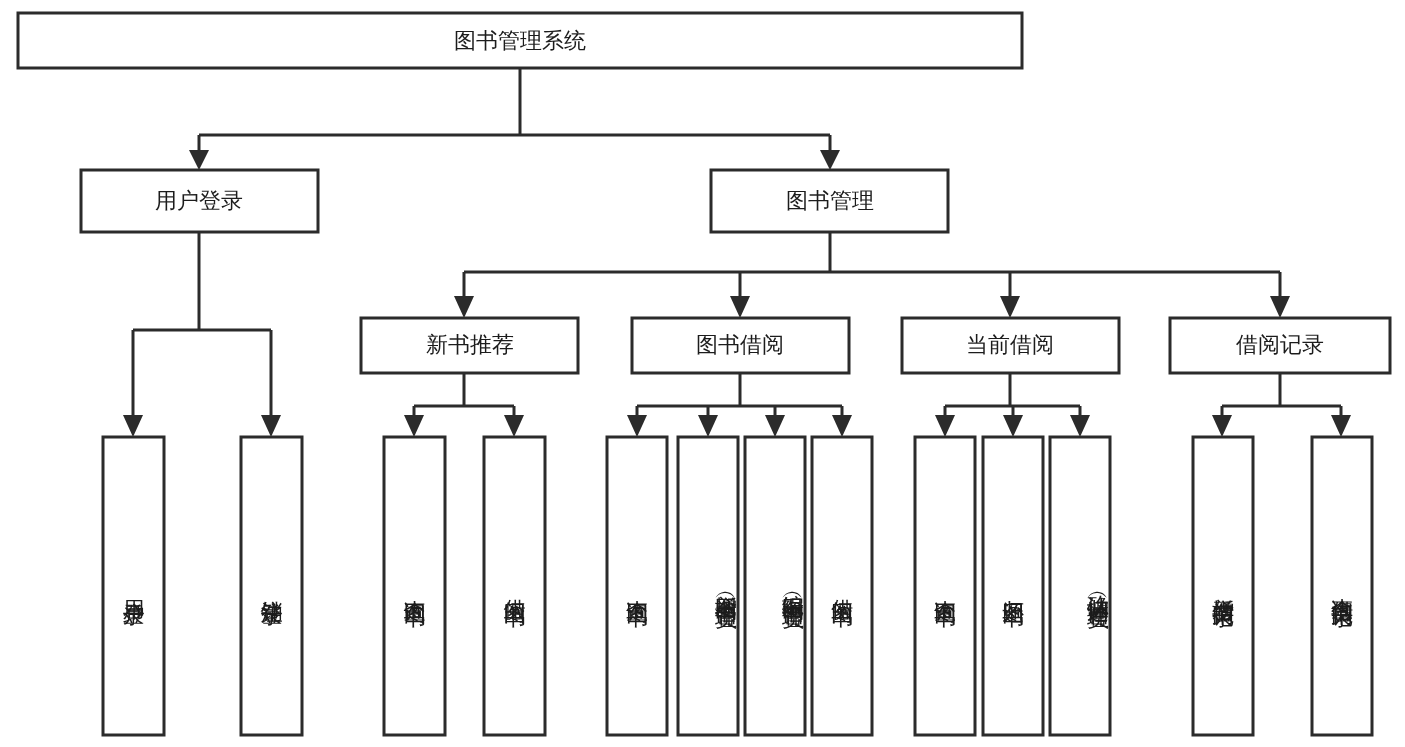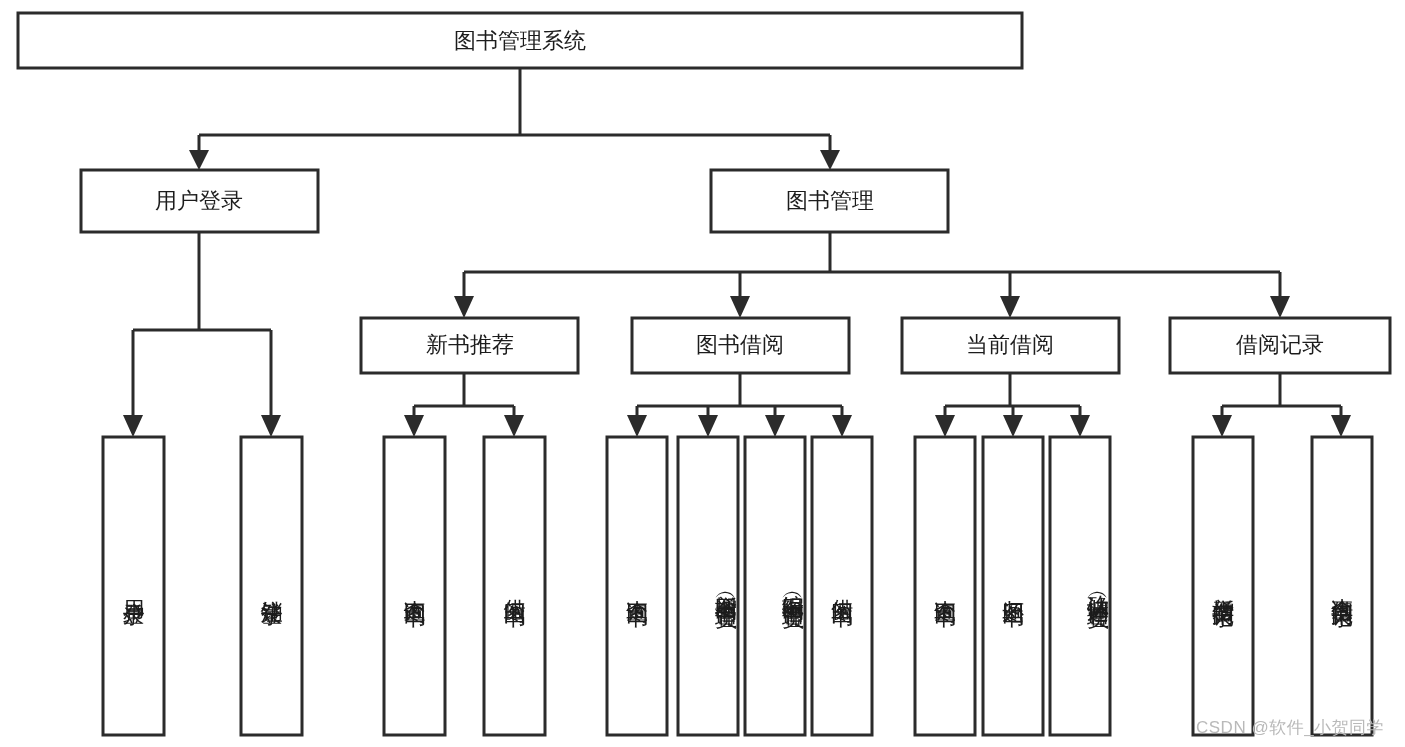--- a/index.html
+++ b/index.html
@@ -206,15 +206,14 @@
   <div class="node-label-v" style="left:745px; top:441px; width:60px; height:290px; align-items:flex-start;">编辑图书（管理员）</div>
   <div class="node-label-v" style="left:812px; top:437px; width:60px; height:298px;">借阅图书</div>
 
   <div class="node-label-v" style="left:915px; top:437px; width:60px; height:298px;">查询图书</div>
   <div class="node-label-v" style="left:983px; top:437px; width:60px; height:298px;">归还图书</div>
   <div class="node-label-v" style="left:1050px; top:441px; width:60px; height:290px; align-items:flex-start;">确认归还（管理员）</div>
 
   <div class="node-label-v" style="left:1193px; top:437px; width:60px; height:298px;">新增借阅记录</div>
   <div class="node-label-v" style="left:1312px; top:437px; width:60px; height:298px;">查询借阅记录</div>
 
-  <div class="watermark" style="left:1196px; top:716px;">CSDN @软件_小贺同学</div>
 
 </div>
 
 </body></html>

